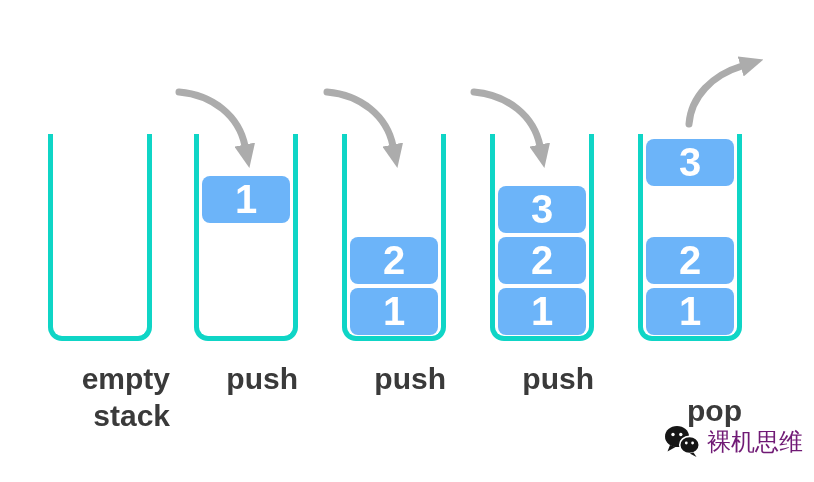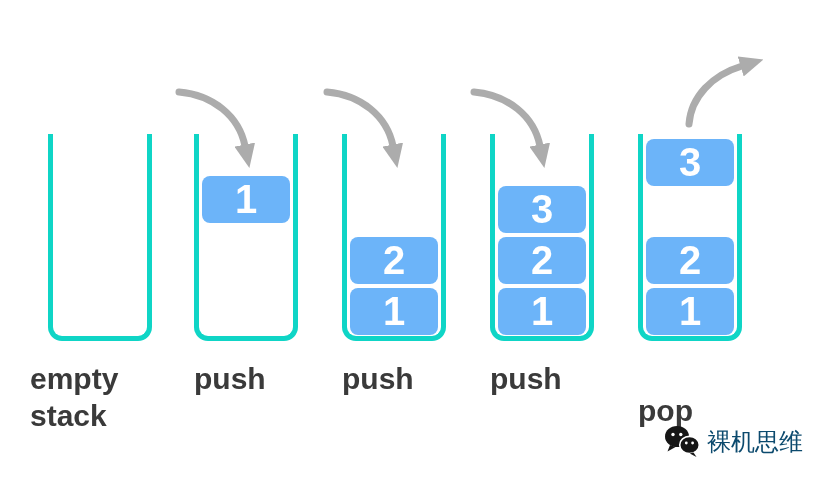--- a/index.html
+++ b/index.html
@@ -32,35 +32,35 @@
   .row-bottom{top:154px;}
   .row-mid{top:103px;}
   .row-top{top:52px;}
   .row-float{top:42px;}
   .row-popped{top:5px;}
 
   
   .label{
     position:absolute;top:360px;
     color:#3a3a3a;font-weight:bold;font-size:30px;line-height:37px;
-    text-align:left;
+    text-align:right;
   }
   .label-1{left:30px;width:140px;}
   .label-2{left:194px;width:104px;}
   .label-3{left:342px;width:104px;}
   .label-4{left:490px;width:104px;}
   .label-5{left:638px;width:104px;margin-top:32px;}
 
   
   .watermark{
     position:absolute;left:664px;top:422px;height:40px;
     display:flex;align-items:center;gap:7px;
   }
   .wm-text{
-    color:#0c4a6e;font-size:24px;line-height:40px;white-space:nowrap;
+    color:#701a75;font-size:24px;line-height:40px;white-space:nowrap;
   }
 </style>
 </head>
 <body>
 
 <div class="canvas">
 
   <svg class="arrows" viewBox="0 0 814 482" xmlns="http://www.w3.org/2000/svg">
     <defs>
       <marker id="ah" viewBox="0 0 3.4 3" markerWidth="3.4" markerHeight="3" refX="0.2" refY="1.5" orient="auto" markerUnits="strokeWidth">

